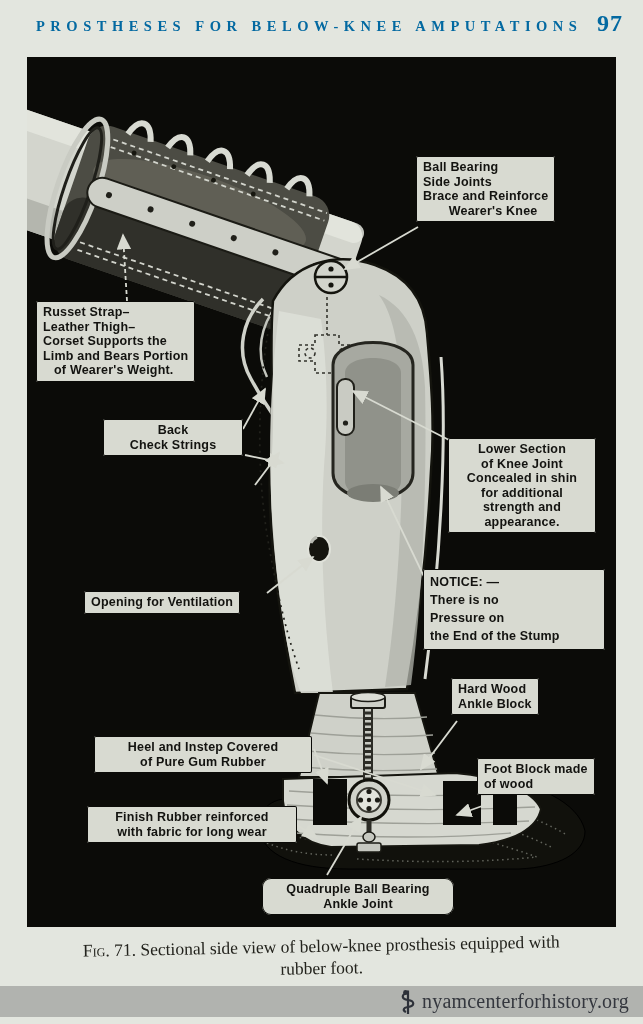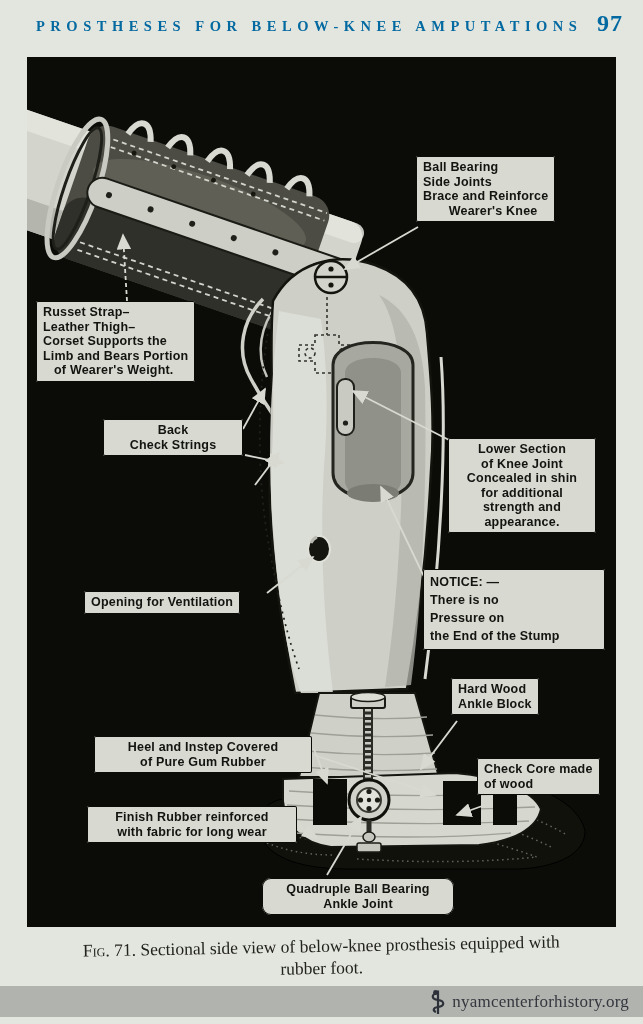--- a/index.html
+++ b/index.html
@@ -50,21 +50,21 @@
   }
   .caption .fig { font-variant:small-caps; }
   
   .watermark {
     position:absolute; left:0; right:0; bottom:7px; height:31px;
     background:#b1b3af;
     display:flex; align-items:center; justify-content:flex-end;
     padding-right:14px; gap:5px;
   }
   .watermark .wm-text {
-    font-size:17px; color:#34373e; letter-spacing:0.2px;
+    font-size:20px; color:#34373e; letter-spacing:0.2px;
   }
 </style>
 </head>
 <body>
 
 <div class="page">
 
   <div class="header">
     <span class="title">PROSTHESES FOR BELOW-KNEE AMPUTATIONS</span>
     <span class="pagenum">97</span>
@@ -278,21 +278,21 @@
 There is no
 Pressure on
 the End of the Stump</div>
 
     <div class="label" style="left:424px; top:621px;">Hard Wood
 Ankle Block</div>
 
     <div class="label center" style="left:67px; top:679px; width:218px;">Heel and Instep Covered
 of Pure Gum Rubber</div>
 
-    <div class="label" style="left:450px; top:701px;">Check Core made
+    <div class="label" style="left:450px; top:701px;">Foot Block made
 of wood</div>
 
     <div class="label center" style="left:60px; top:749px; width:210px;">Finish Rubber reinforced
 with fabric for long wear</div>
 
     <div class="label center pill" style="left:235px; top:821px; width:192px;">Quadruple Ball Bearing
 Ankle Joint</div>
   </div>
 
   <div class="caption">

